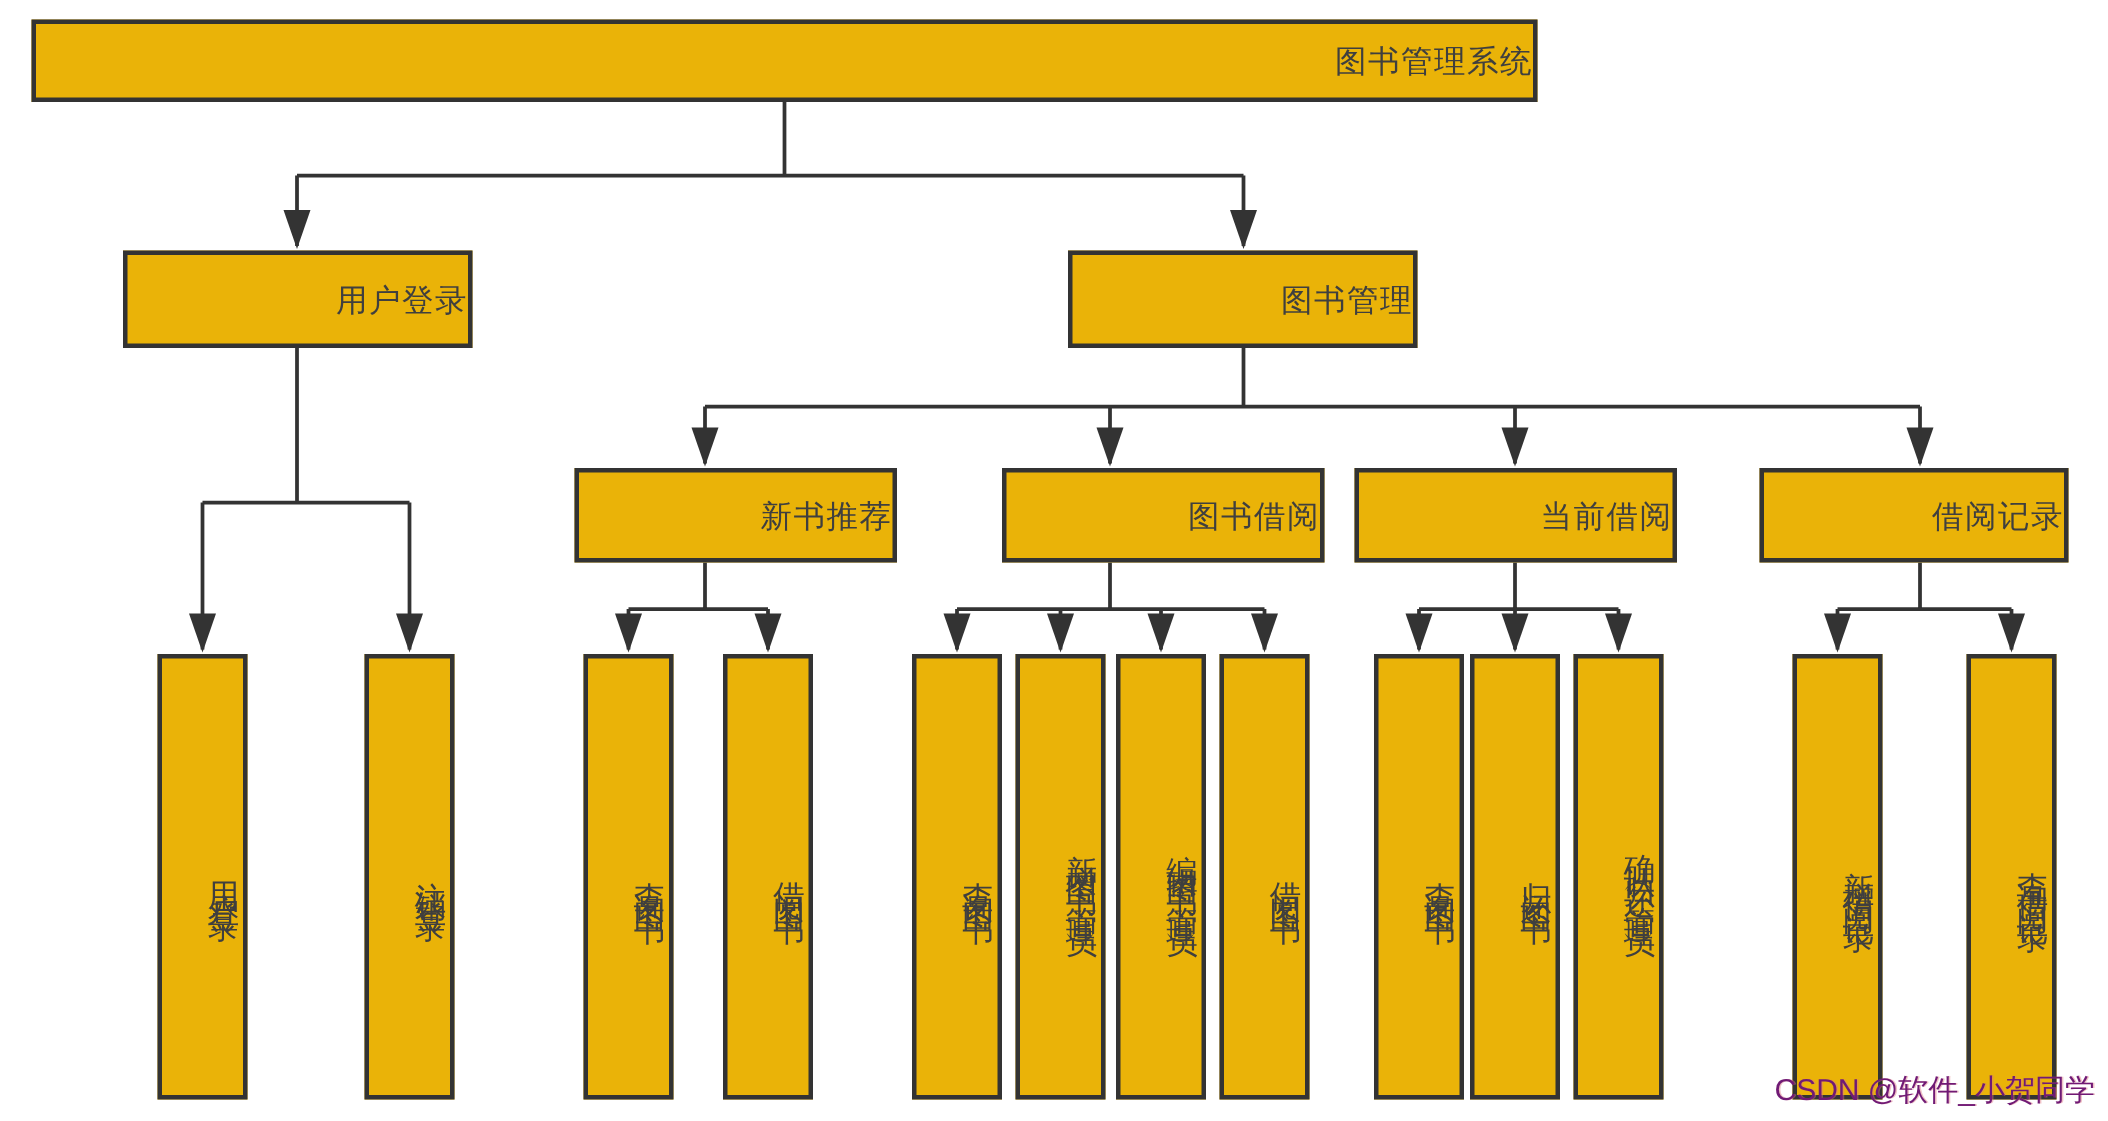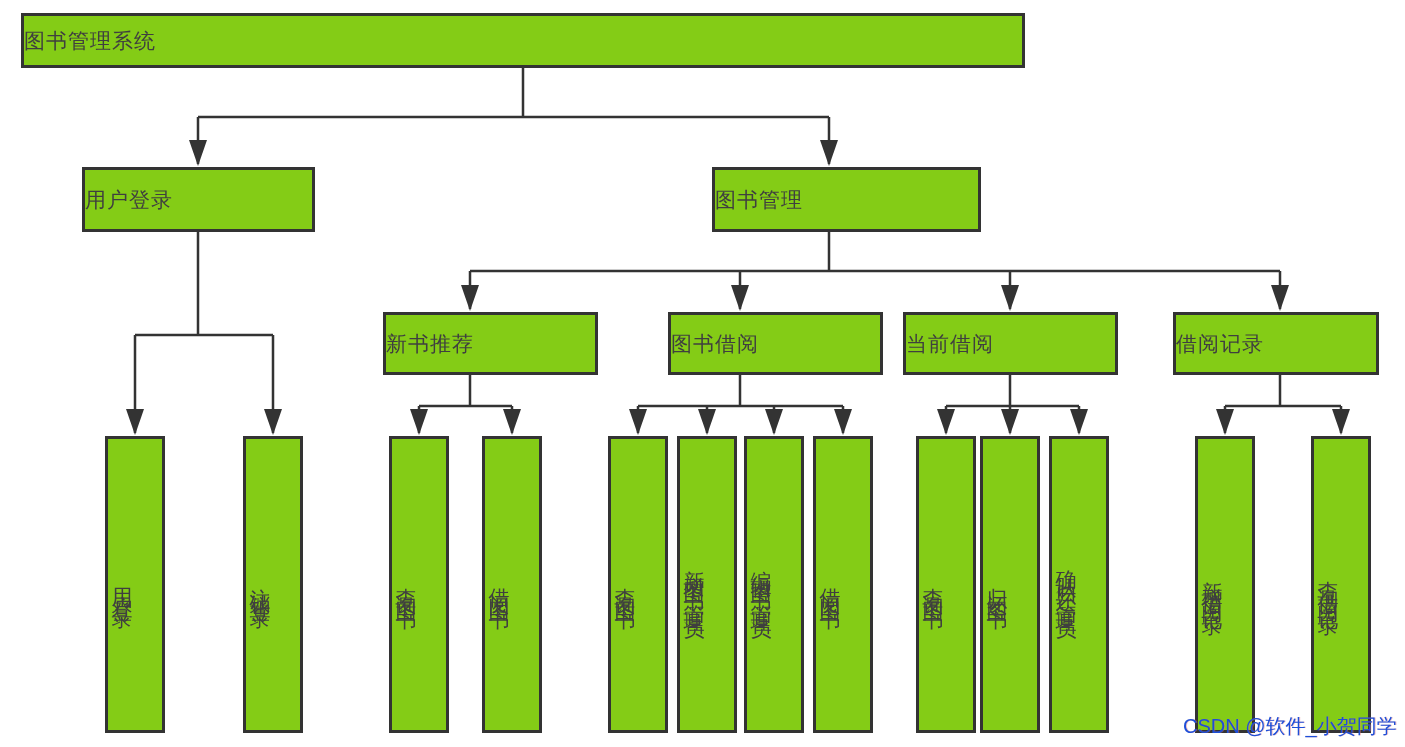--- a/index.html
+++ b/index.html
@@ -12,26 +12,26 @@
     overflow: hidden;
   }
   #wires {
     position: absolute;
     left: 0; top: 0;
     width: 1405px; height: 747px;
     z-index: 1;
   }
   .node {
     position: absolute;
-    background: #84cc16;
+    background: #eab308;
     border: 3px solid #333333;
     box-sizing: border-box;
     display: flex;
     align-items: center;
-    justify-content: flex-start;
+    justify-content: flex-end;
     z-index: 2;
   }
   .node .lbl {
     color: #3f3f3f;
     font-size: 21px;
     letter-spacing: 1px;
     white-space: nowrap;
   }
   .node.v { width: 60px; height: 297px; }
   .node.v .lbl {
@@ -40,21 +40,21 @@
     letter-spacing: 7px;
     font-size: 21px;
     white-space: nowrap;
   }
   .watermark {
     position: absolute;
     left: 1183px;
     top: 713px;
     z-index: 3;
     font-size: 20px;
-    color: #1d4ed8;
+    color: #701a75;
     text-shadow: 1px 0 0 rgba(222, 120, 130, 0.45);
     white-space: nowrap;
   }
   svg line, svg path { stroke: #333333; stroke-width: 2.5; fill: none; }
   svg polygon { fill: #333333; stroke: none; }
 </style>
 </head>
 <body>
 
 <div id="canvas">
@@ -109,21 +109,21 @@
     </g>
   </svg>
 
   <div class="node" style="left:21px; top:13px; width:1004px; height:55px;">
     <span class="lbl">图书管理系统</span>
   </div>
 
   <div class="node" style="left:82px; top:167px; width:233px; height:65px;">
     <span class="lbl">用户登录</span>
   </div>
-  <div class="node" style="left:712px; top:167px; width:269px; height:65px;">
+  <div class="node" style="left:712px; top:167px; width:233px; height:65px;">
     <span class="lbl">图书管理</span>
   </div>
 
   <div class="node" style="left:363px; top:312px; width:215px; height:63px;margin-left:20px;">
     <span class="lbl">新书推荐</span>
   </div>
   <div class="node" style="left:633px; top:312px; width:215px; height:63px;margin-left:35px;">
     <span class="lbl">图书借阅</span>
   </div>
   <div class="node" style="left:903px; top:312px; width:215px; height:63px;">

